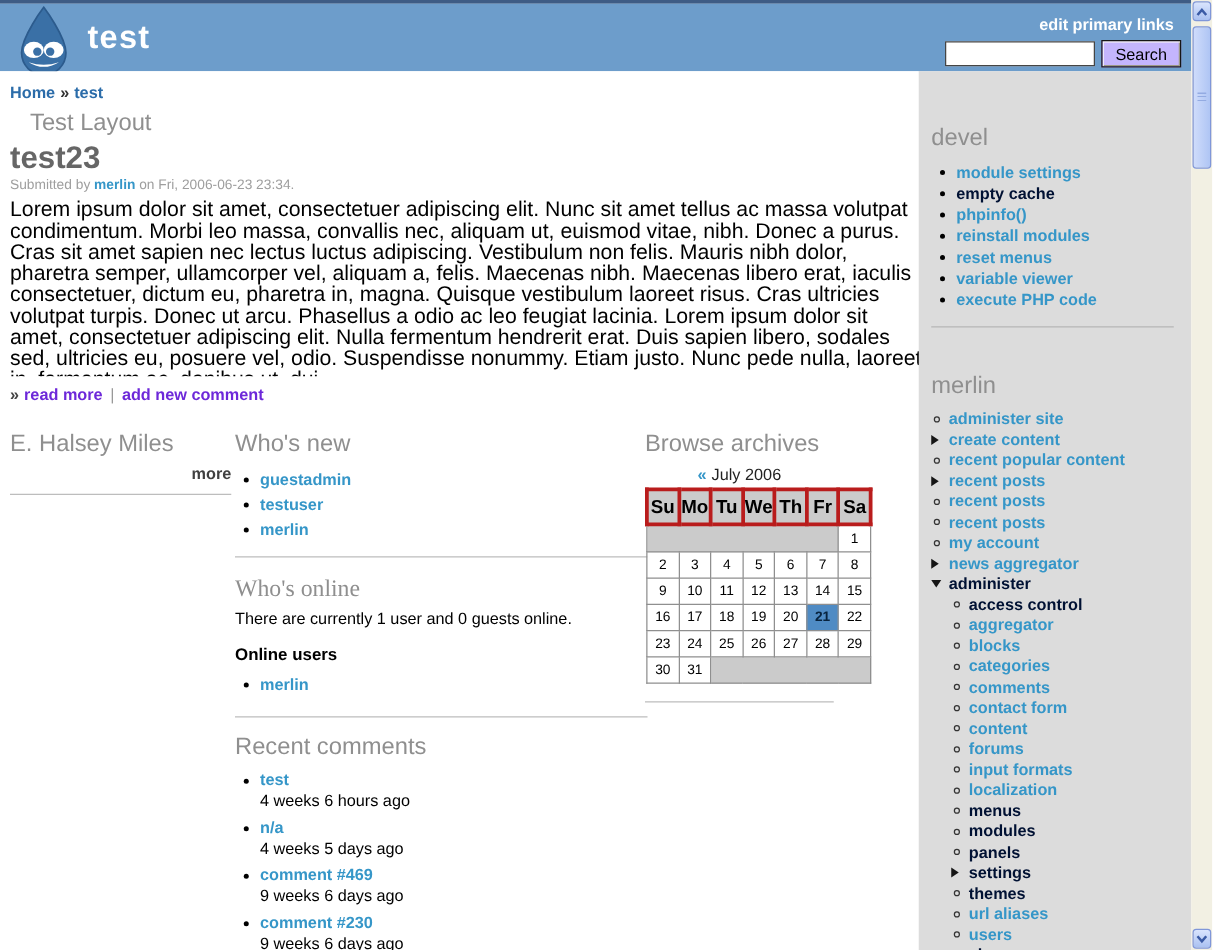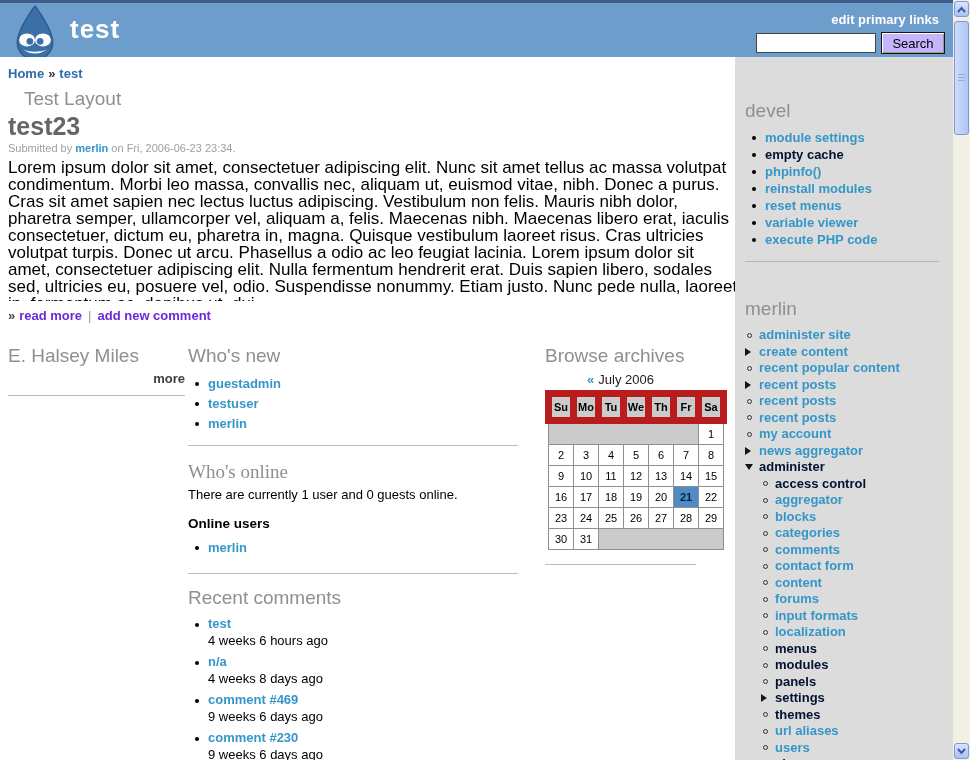--- a/index.html
+++ b/index.html
@@ -52,25 +52,25 @@
   .wo-sub { margin-top:14px; font-size:13.5px; font-weight:bold; color:#000; }
   .wo-list { margin-top:7px; }
   .hr-2 { margin-top:15px; }
   .rc-title { margin-top:13px; }
   .rc { list-style:none; margin-top:8px; }
   .rc li { display:flex; margin-bottom:7px; }
   .rc .dot { margin-top:6px; }
   .rc .age { font-size:13px; color:#000; line-height:15px; margin-top:2px; }
   .rc a { line-height:14px; display:block; }
   
-  .col-cal { position:absolute; left:545px; top:0; width:151px; }
+  .col-cal { position:absolute; left:516px; top:0; width:151px; }
   .month-row { margin-top:5px; text-align:center; font-size:13px; color:#222; }
   .month-row a { color:#3596C8; font-weight:bold; text-decoration:none; margin-right:4px; }
   table.cal { margin-top:3px; width:182px; border-collapse:collapse; table-layout:fixed; }
-  table.cal th { background:#CBCBCB; border:7px solid #b91c1c; font-size:11px; font-weight:bold; padding:4px 0; text-align:center; }
+  table.cal th { background:#CBCBCB; border:3px solid #b91c1c; font-size:15px; font-weight:bold; padding:4px 0; text-align:center; }
   table.cal td { background:#fff; border:1px solid #8F8F8F; font-size:11px; padding:4px 0; text-align:center; }
   table.cal td.empty { background:#CBCBCB; }
   table.cal td.sel { background:#4F8BC4; color:#08233E; font-weight:bold; }
   .col-cal hr { border:0; border-top:1px solid #BDBDBD; margin-top:14px; }
   
   .sidebar { position:absolute; left:735px; top:57px; width:218px; height:703px; background:#DCDCDC; padding:7px 8px 0 10px; }
   .sidebar .block-title { margin-bottom:7px;margin-top:36px; }
   .sb-list { list-style:none; }
   .sb-list li { display:flex; align-items:center; line-height:17px; }
   .sb-list a { color:#3596C8; font-weight:bold; text-decoration:none; }
@@ -173,21 +173,21 @@
               <span class="dot"></span>
               <div>
                 <a href="#">test</a>
                 <div class="age">4 weeks 6 hours ago</div>
               </div>
             </li>
             <li>
               <span class="dot"></span>
               <div>
                 <a href="#">n/a</a>
-                <div class="age">4 weeks 8 days ago</div>
+                <div class="age">4 weeks 5 days ago</div>
               </div>
             </li>
             <li>
               <span class="dot"></span>
               <div>
                 <a href="#">comment #469</a>
                 <div class="age">9 weeks 6 days ago</div>
               </div>
             </li>
             <li>

